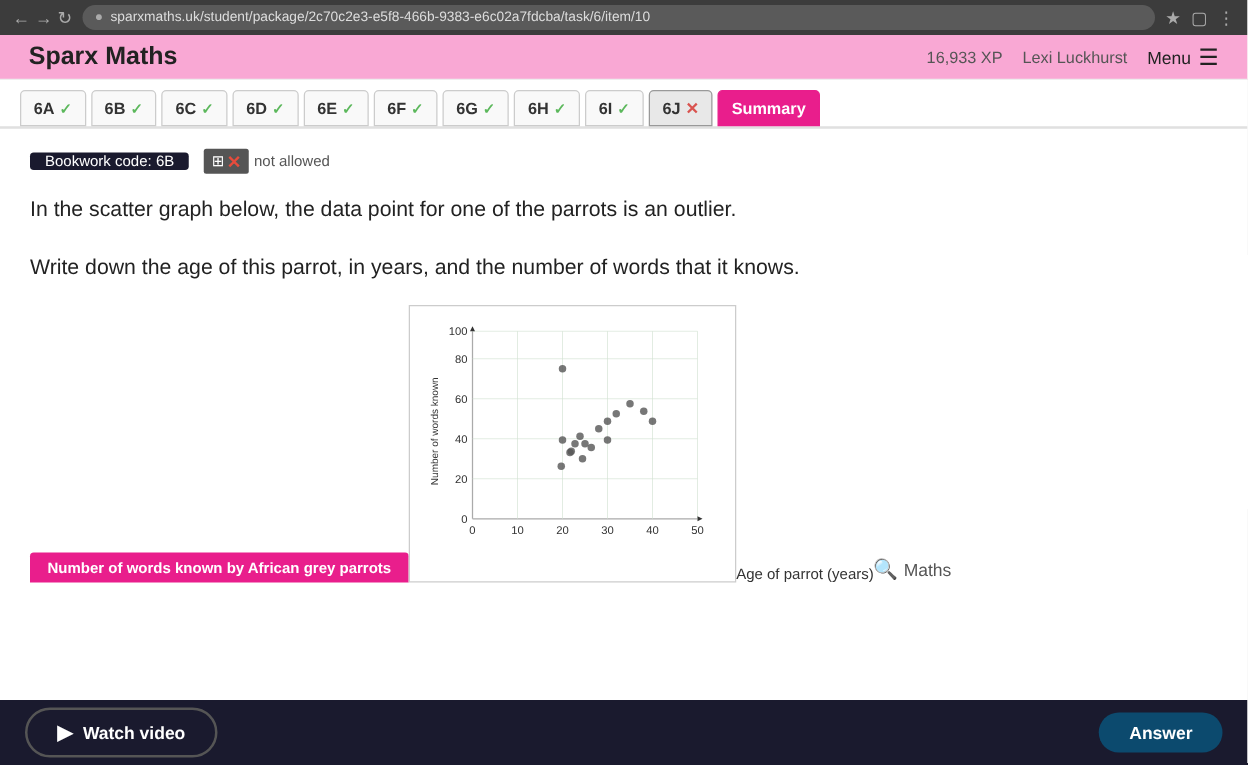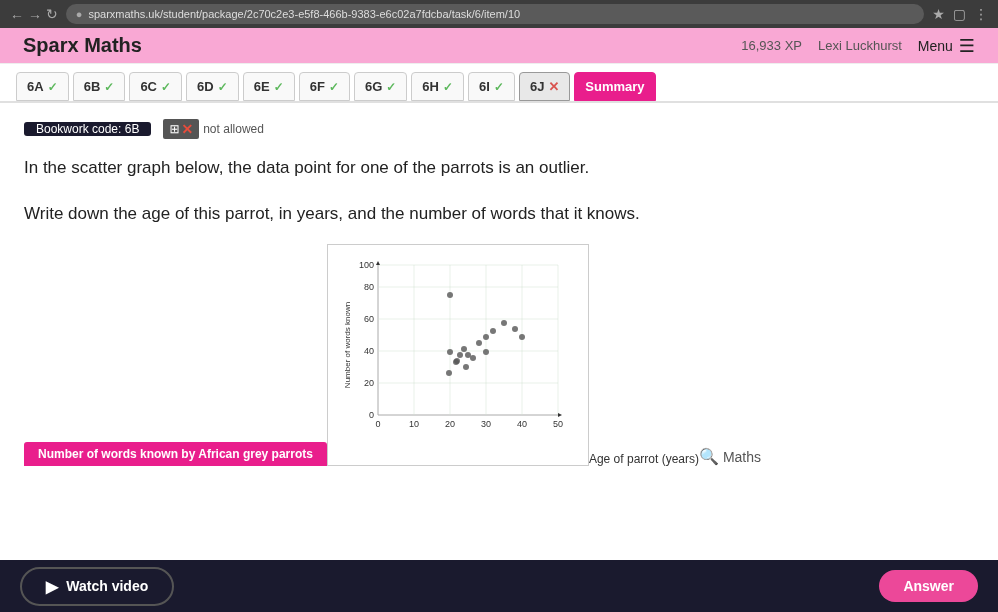--- a/index.html
+++ b/index.html
@@ -254,21 +254,21 @@
       font-weight: 600;
       cursor: pointer;
       display: flex;
       align-items: center;
       gap: 8px;
     }
     .watch-video-btn .play-icon {
       font-size: 16px;
     }
     .answer-btn {
-      background: #ec4899;
+      background: #0c4a6e;
       color: white;
       border: none;
       border-radius: 20px;
       padding: 8px 24px;
       font-size: 14px;
       font-weight: 600;
       cursor: pointer;
     }
 
     

